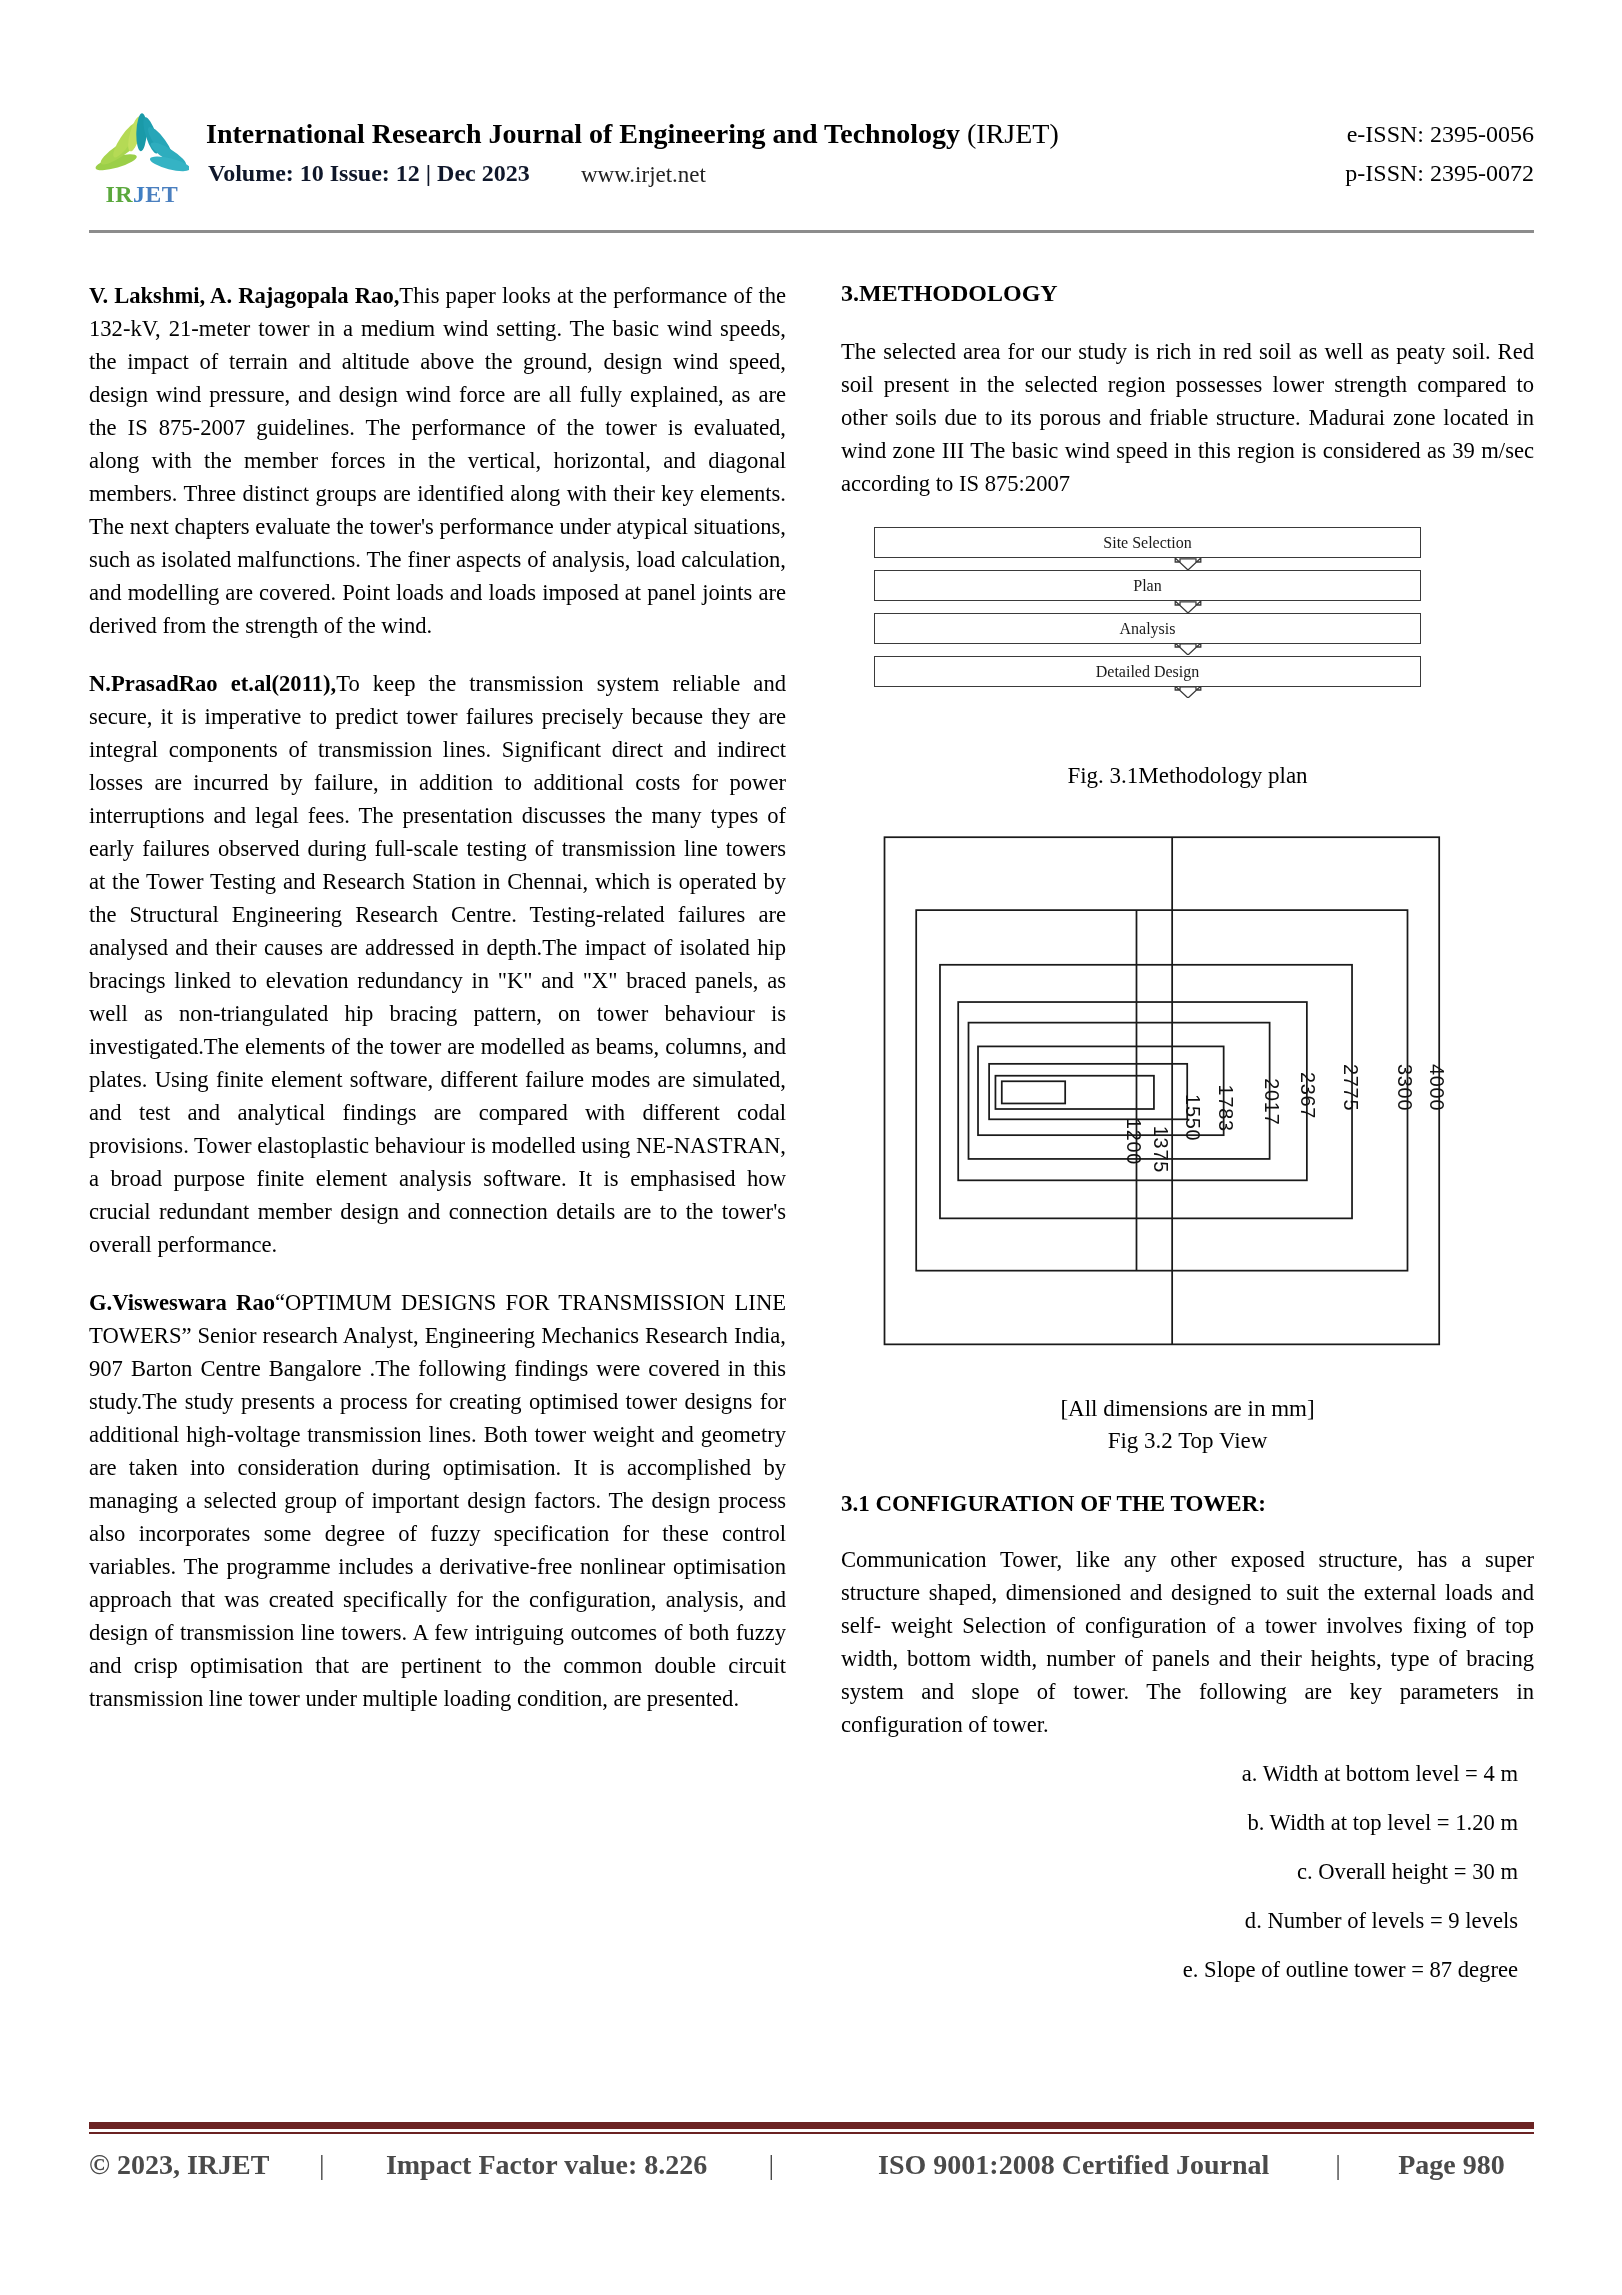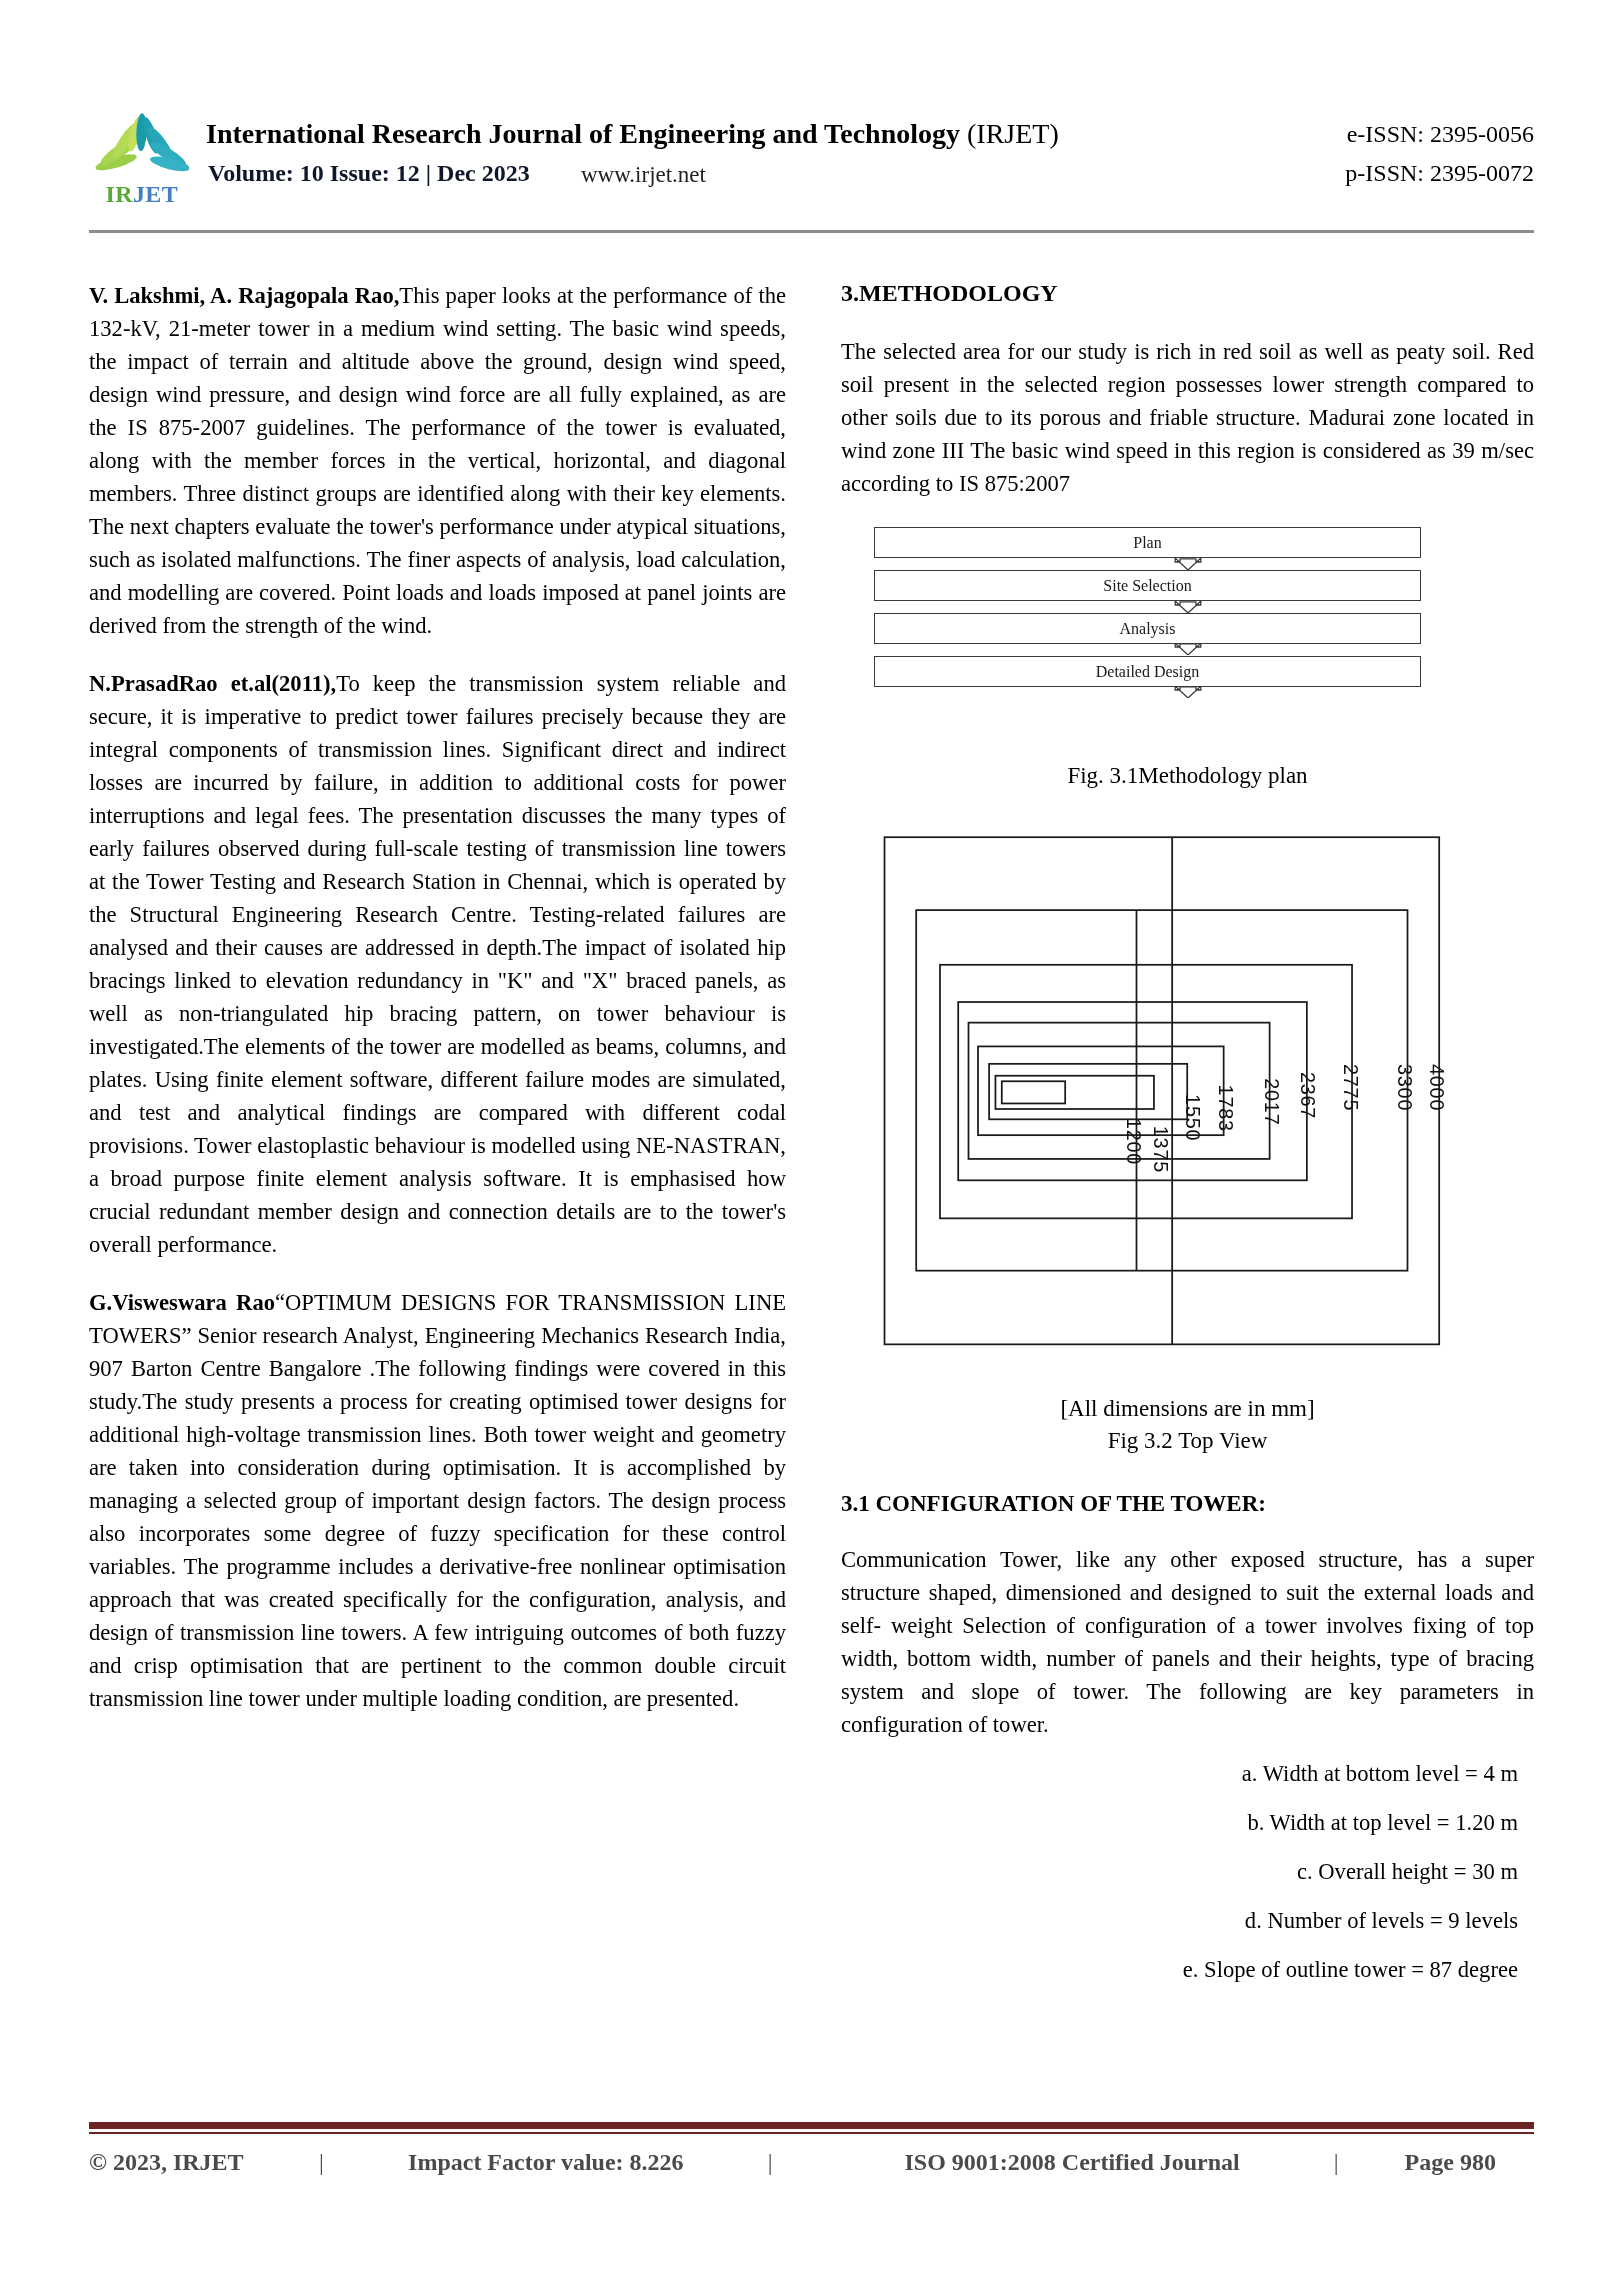--- a/index.html
+++ b/index.html
@@ -226,21 +226,21 @@
   .footer-rule .l2 {
     position:absolute; left:0; top:9.5px; width:100%; height:2.4px; background:#6b2323;
   }
   .footer {
     position: absolute;
     left: 89px;
     top: 2149px;
     width: 1445px;
     font-family: "Liberation Serif", serif;
     font-weight: bold;
-    font-size: 24px;
+    font-size: 28px;
     color: #4a4a4a;
     display: flex;
     align-items: center;
     justify-content: flex-end;
   }
   .footer .f-sep { color:#4a4a4a; font-weight: normal; }
   .f-copy { width: 230px; }
   .f-impact { width: 444px; text-align:center;}
   .f-iso { width: 523px; text-align:center;padding-left:38px;}
   .f-page { flex:1; text-align:center;margin-left:28px; }
@@ -289,22 +289,22 @@
   </div>
 
   <div class="col col-right">
 
     <h3 class="sec">3.METHODOLOGY</h3>
 
     <p class="para-tight">The selected area for our study is rich in red soil as well as peaty soil. Red soil present in the selected region possesses lower strength compared to other soils due to its porous and friable structure. Madurai zone located in wind zone III The basic wind speed in this region is considered as 39 m/sec according to IS 875:2007</p>
 
     <div class="flow">
       <div class="flow-inner">
+        <div class="flow-box">Site Selection</div>
         <div class="flow-box">Plan</div>
-        <div class="flow-box">Site Selection</div>
         <div class="flow-box">Analysis</div>
         <div class="flow-box">Detailed Design</div>
       </div>
       <svg class="flow-arrow" style="top:31px;" viewBox="0 0 40 15">
           <path d="M4 0 L4 5 L10 5 L10 1 L30 1 L30 5 L36 5 L36 0 L20 15 Z" fill="none" stroke="#3a3a3a" stroke-width="1.6"></path>
         </svg>
       <svg class="flow-arrow" style="top:74px;" viewBox="0 0 40 15">
           <path d="M4 0 L4 5 L10 5 L10 1 L30 1 L30 5 L36 5 L36 0 L20 15 Z" fill="none" stroke="#3a3a3a" stroke-width="1.6"></path>
         </svg>
       <svg class="flow-arrow" style="top:116px;" viewBox="0 0 40 15">

